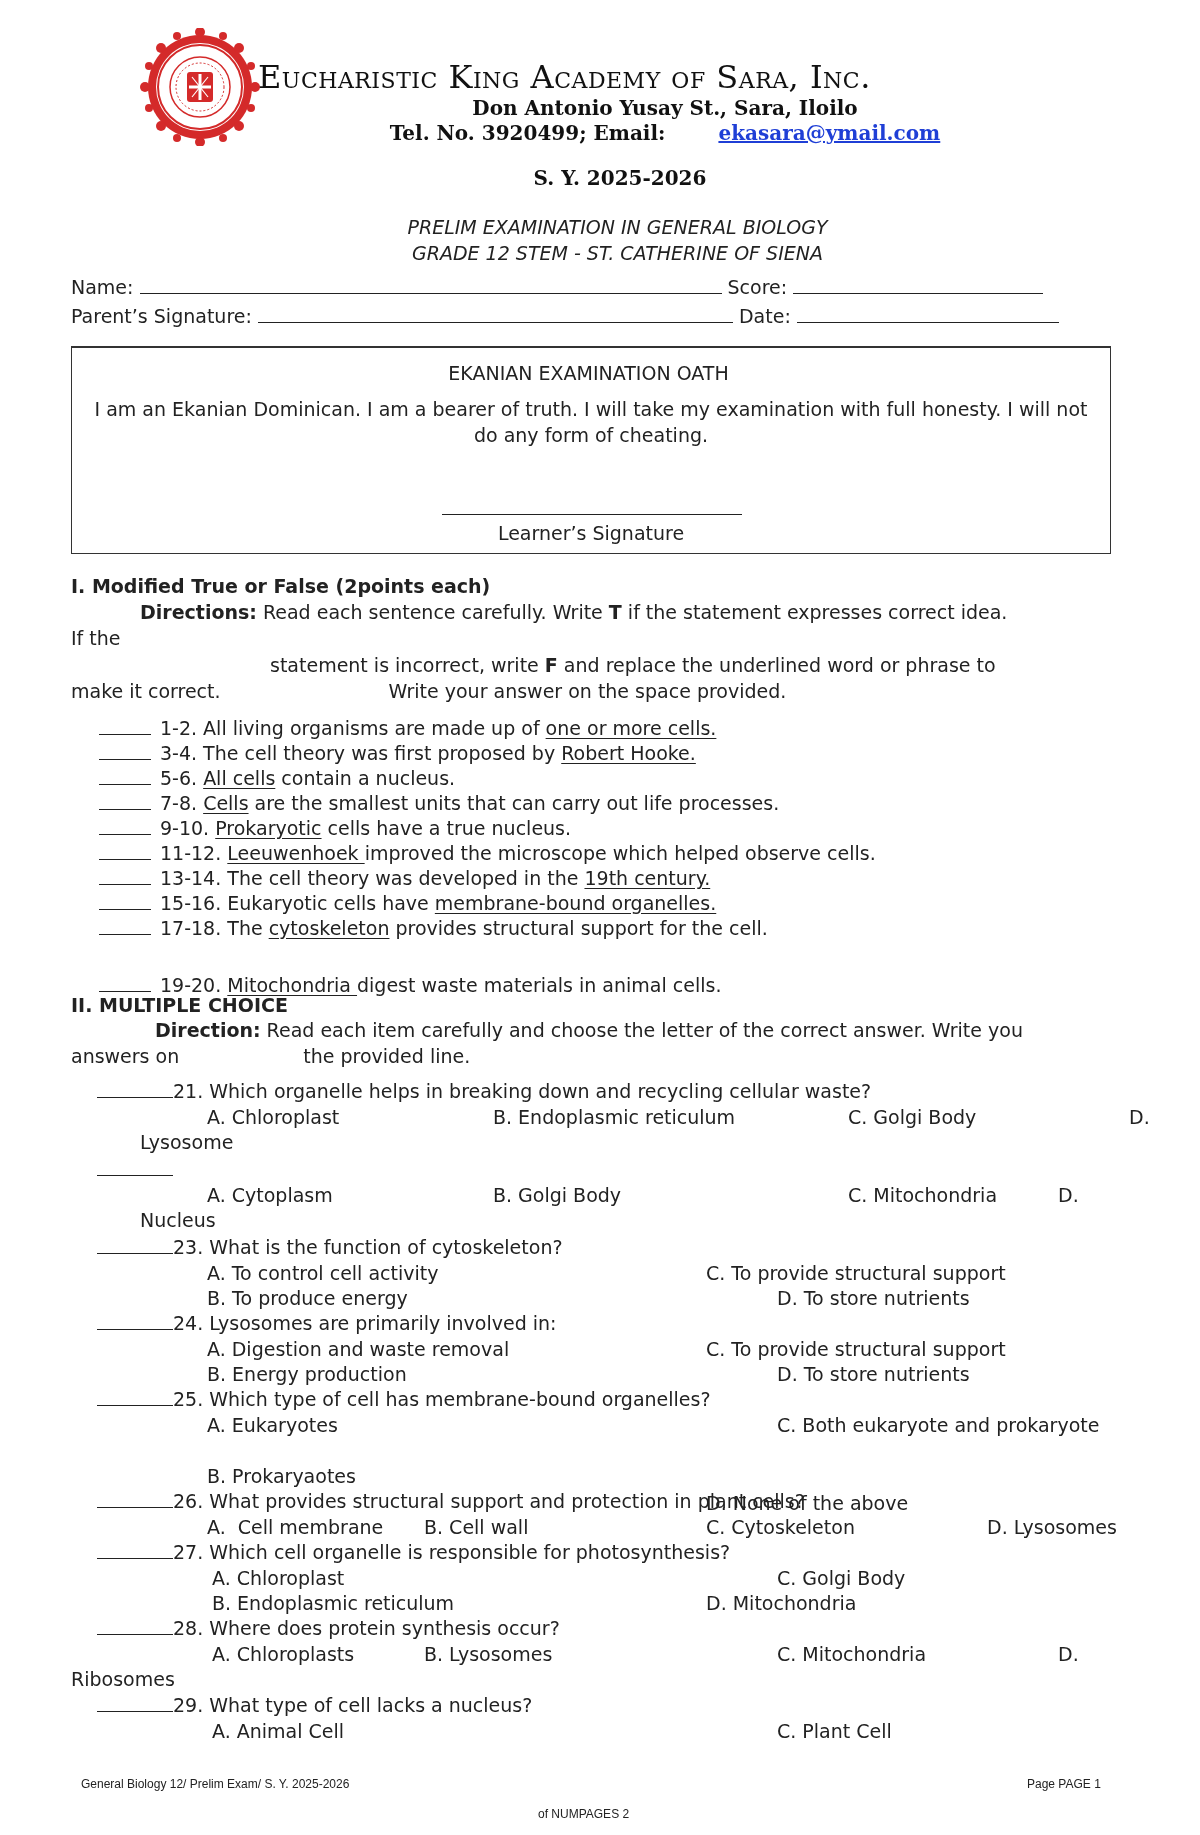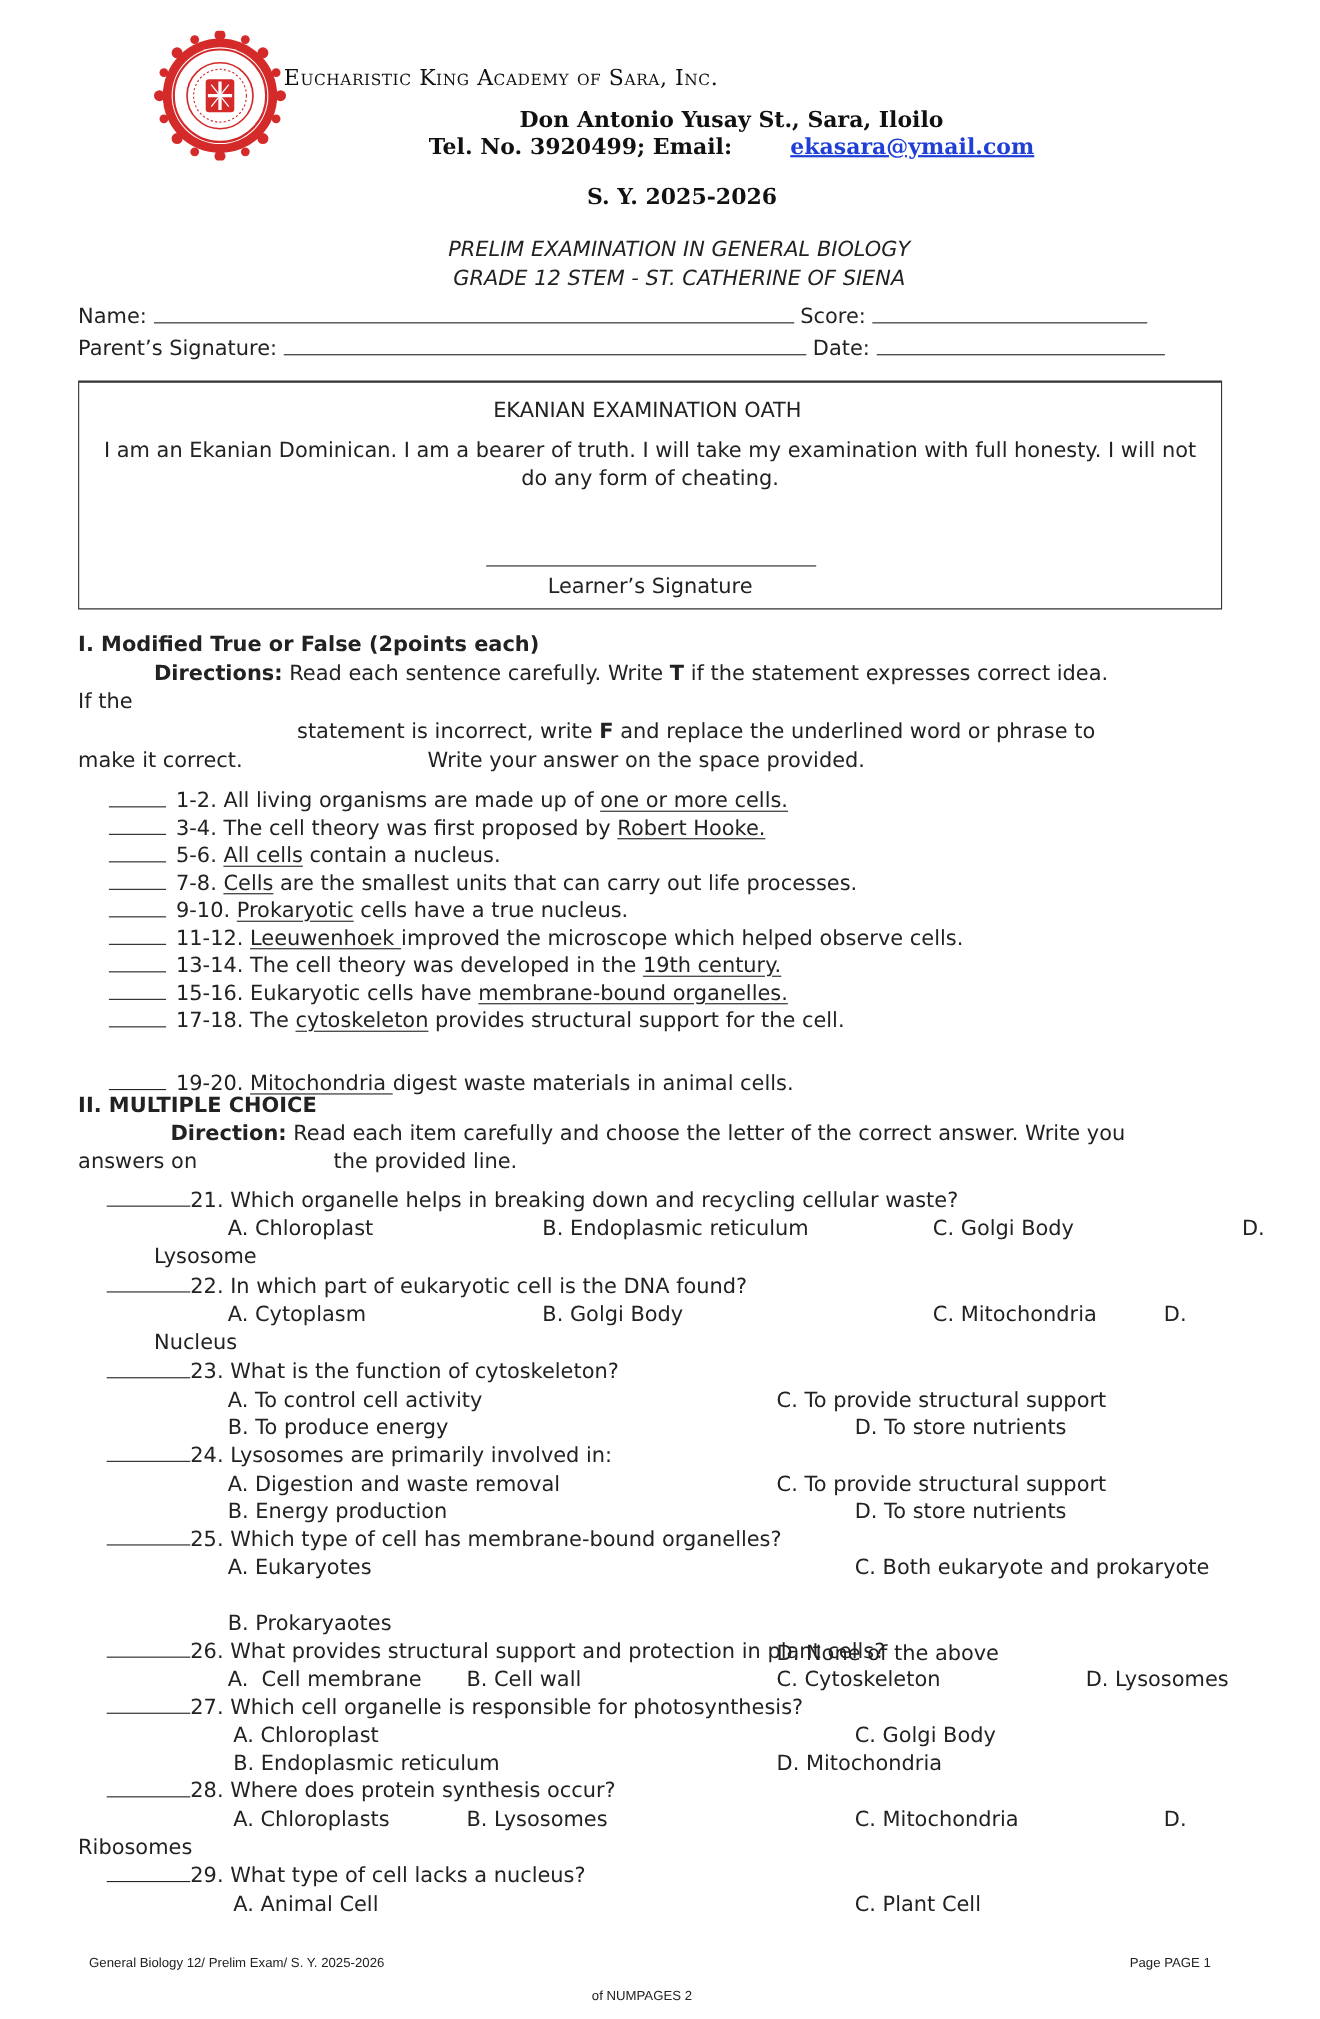--- a/index.html
+++ b/index.html
@@ -1,20 +1,20 @@
 <!DOCTYPE html>
 <html><head>
 <meta charset="utf-8">
 <style>
   * { box-sizing: border-box; margin: 0; padding: 0; }
   html, body { width: 1200px; height: 1835px; background: #fff; }
   body { position: relative; font-family: "DejaVu Sans", sans-serif; color: #222; font-size: 19px; overflow: hidden; }
   .abs { position: absolute; white-space: nowrap; }
   .logo { position: absolute; left: 137px; top: 28px; width: 126px; height: 118px; }
-  .school-name { left: 258px; top: 58px; font-family: "DejaVu Serif", serif; font-size: 20px; color: #111; letter-spacing: 0.5px; font-variant: small-caps; }
+  .school-name { left: 258px; top: 58px; font-family: "DejaVu Serif", serif; font-size: 32px; color: #111; letter-spacing: 0.5px; font-variant: small-caps; }
   .address { left: 0; width: 1200px; text-align: center; top: 96px; font-family: "DejaVu Serif", serif; font-weight: bold; font-size: 20px; color: #111; padding-left: 130px; }
   .contact { left: 0; width: 1200px; text-align: center; top: 121px; font-family: "DejaVu Serif", serif; font-weight: bold; font-size: 20px; color: #111; padding-left: 130px; }
   .contact a { color: #1f3fd6; text-decoration: underline; margin-left: 46px; }
   .sy { left: 0; width: 1200px; text-align: center; top: 166px; font-family: "DejaVu Serif", serif; font-weight: bold; font-size: 20px; color: #111; padding-left: 40px; }
   .title1, .title2 { left: 0; width: 1200px; text-align: center; font-style: italic; font-size: 19px; color: #222; padding-left: 35px; }
   .title1 { top: 216px; }
   .title2 { top: 242px; }
   .line { display: inline-block; border-bottom: 1.5px solid #222; height: 18px; vertical-align: baseline; }
   .oath-box { position: absolute; left: 71px; top: 346px; width: 1040px; height: 208px; border: 1.5px solid #333; border-top-width: 2px; }
   .oath-box .hd { position: absolute; left: 0; right: 5px; top: 14px; text-align: center; font-size: 19px; }
@@ -110,21 +110,21 @@
 <div class="abs" style="left:155px; top:1019px;"><b>Direction:</b><span> Read each item carefully and choose the letter of the correct answer. Write you</span></div>
 <div class="abs" style="left:71px; top:1045px;"><span>answers on</span><span style="display:inline-block;width:124px;"></span><span>the provided line.</span></div>
 
 <div id="mc-list">
     <div class="abs" style="top: 1080px; left: 97px; white-space: pre;"><span class="blank" style="width:76px;"></span><span>21. Which organelle helps in breaking down and recycling cellular waste?</span></div>
     <div class="abs" style="top: 1106px; left: 207px; white-space: pre;">A. Chloroplast</div>
     <div class="abs" style="top: 1106px; left: 493px; white-space: pre;">B. Endoplasmic reticulum</div>
     <div class="abs" style="top: 1106px; left: 848px; white-space: pre;">C. Golgi Body</div>
     <div class="abs" style="top: 1106px; left: 1129px; white-space: pre;">D.</div>
     <div class="abs" style="top: 1131px; left: 140px; white-space: pre;">Lysosome</div>
-    <div class="abs" style="top: 1158px; left: 97px; white-space: pre;"><span class="blank" style="width:76px;"></span><span>22. In which part of eukaryotic cell is the DNA found?</span></div>
+    <div class="abs" style="top: 1158px; left: 97px; white-space: pre;"><span class="blank" style="width:76px;"></span></div>
     <div class="abs" style="top: 1184px; left: 207px; white-space: pre;">A. Cytoplasm</div>
     <div class="abs" style="top: 1184px; left: 493px; white-space: pre;">B. Golgi Body</div>
     <div class="abs" style="top: 1184px; left: 848px; white-space: pre;">C. Mitochondria</div>
     <div class="abs" style="top: 1184px; left: 1058px; white-space: pre;">D.</div>
     <div class="abs" style="top: 1209px; left: 140px; white-space: pre;">Nucleus</div>
     <div class="abs" style="top: 1236px; left: 97px; white-space: pre;"><span class="blank" style="width:76px;"></span><span>23. What is the function of cytoskeleton?</span></div>
     <div class="abs" style="top: 1262px; left: 207px; white-space: pre;">A. To control cell activity</div>
     <div class="abs" style="top: 1262px; left: 706px; white-space: pre;">C. To provide structural support</div>
     <div class="abs" style="top: 1287px; left: 207px; white-space: pre;">B. To produce energy</div>
     <div class="abs" style="top: 1287px; left: 777px; white-space: pre;">D. To store nutrients</div>

